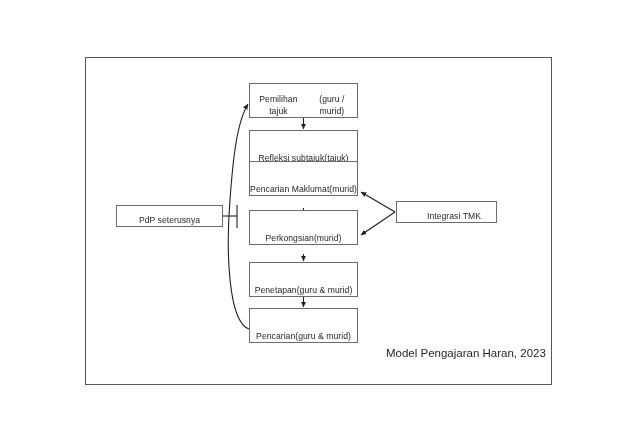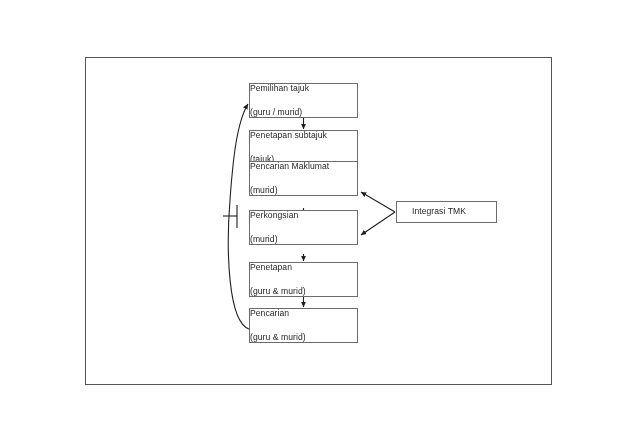--- a/index.html
+++ b/index.html
@@ -29,29 +29,28 @@
     border: 1px solid #555555;
     box-sizing: border-box;
     background: #ffffff;
   }
   .node {
     position: absolute;
     box-sizing: border-box;
     border: 1px solid #6b6b6b;
     background: #ffffff;
     display: flex;
-    flex-direction: column;
-    align-items: flex-start;
+    flex-direction: row;
+    align-items: flex-end;
     justify-content: center;
     color: #231f20;
     font-size: 8.6px;
     line-height: 11.5px;
     text-align: center;
     letter-spacing: 0.05px;
-    gap: 12px;
   }
   .node .line2 { display: block; }
 
   
   .flow-box {
     left: 249px;
     width: 109px;
     height: 35px;
   }
   #node-pemilihan   { top: 83px; }
@@ -122,21 +121,21 @@
     <line x1="395" y1="212" x2="361" y2="192" stroke="#231f20" stroke-width="1.1" marker-end="url(#arrowhead)"></line>
     <line x1="395" y1="212" x2="361" y2="235" stroke="#231f20" stroke-width="1.1" marker-end="url(#arrowhead)"></line>
   </svg>
 
   <div class="node flow-box" id="node-pemilihan">
     <span>Pemilihan tajuk</span>
     <span class="line2">(guru / murid)</span>
   </div>
 
   <div class="node flow-box" id="node-penetapan">
-    <span>Penetapan subtajuk</span>
+    <span>Refleksi subtajuk</span>
     <span class="line2">(tajuk)</span>
   </div>
 
   <div class="node flow-box" id="node-pencarian">
     <span>Pencarian Maklumat</span>
     <span class="line2">(murid)</span>
   </div>
 
   <div class="node flow-box" id="node-perkongsian">
     <span>Perkongsian</span>
@@ -146,19 +145,23 @@
   <div class="node flow-box" id="node-pengukuhan">
     <span>Penetapan</span>
     <span class="line2">(guru &amp; murid)</span>
   </div>
 
   <div class="node flow-box" id="node-refleksi">
     <span>Pencarian</span>
     <span class="line2">(guru &amp; murid)</span>
   </div>
 
+  <div class="node" id="node-pdp">
+    <span>PdP seterusnya</span>
+  </div>
 
   <div class="node" id="node-integrasi">
     <span>Integrasi TMK</span>
   </div>
 
+  <div class="caption">Model Pengajaran Haran, 2023</div>
 
 </div>
 
 </body></html>

